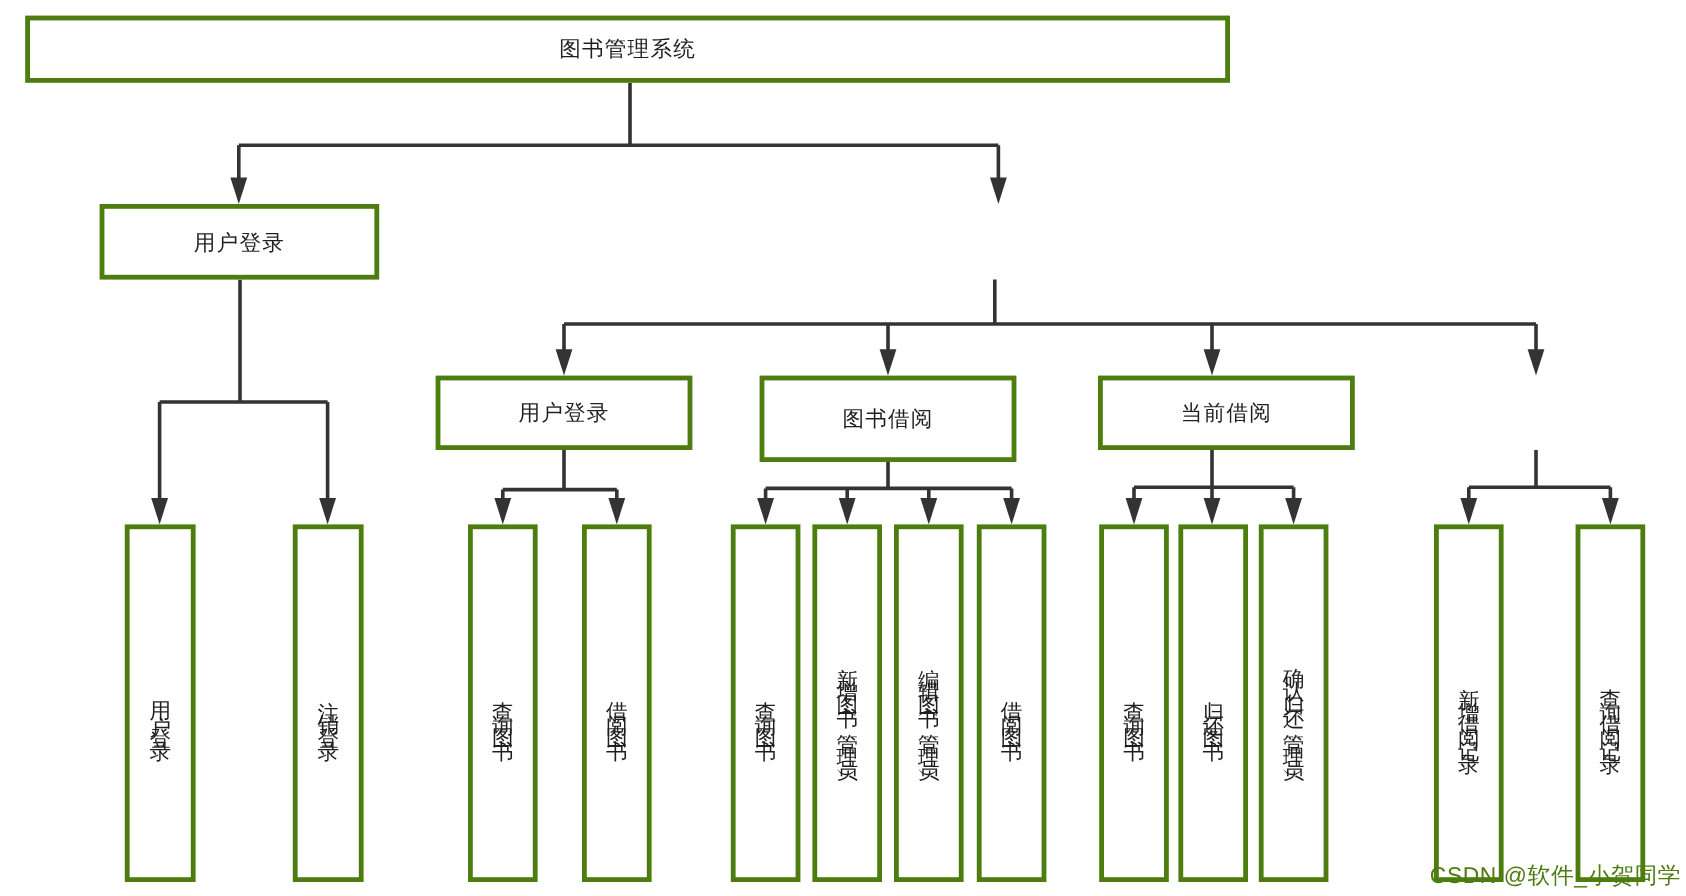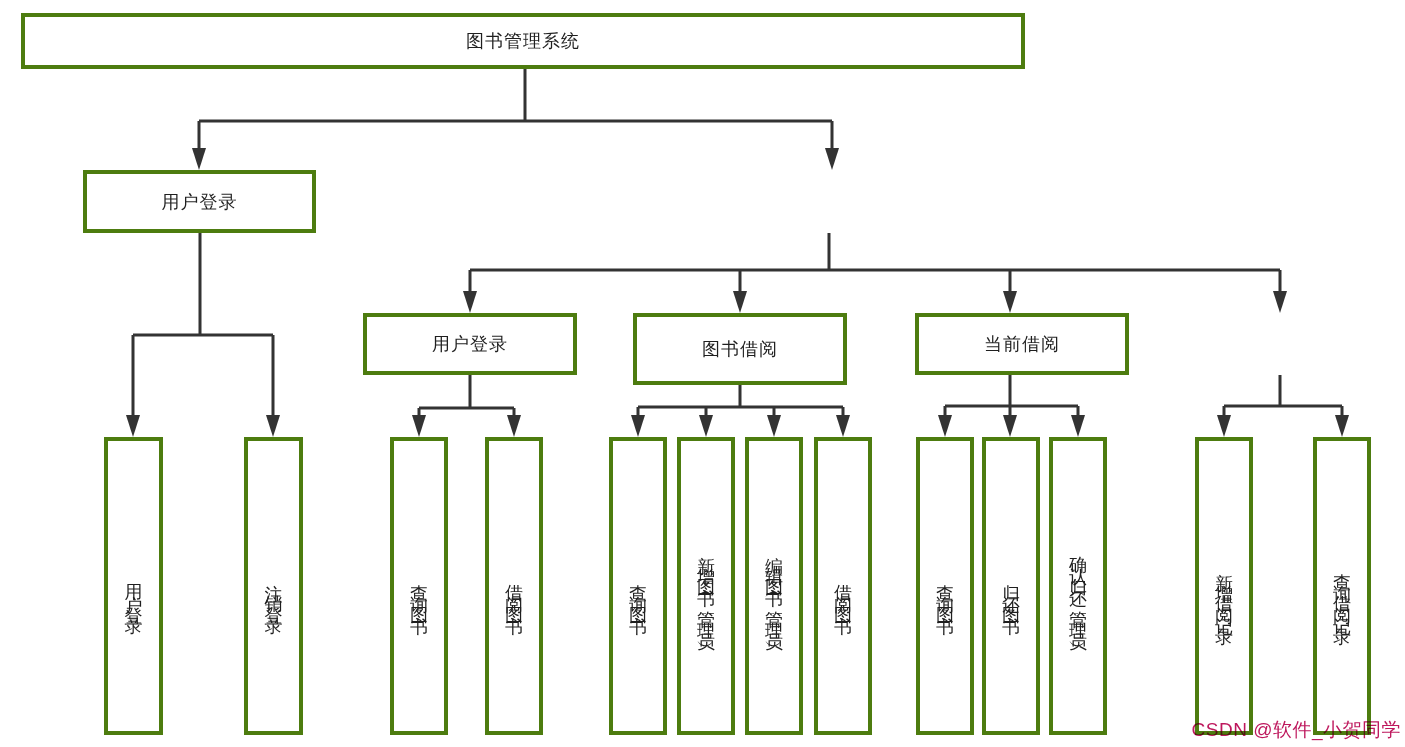--- a/index.html
+++ b/index.html
@@ -44,21 +44,21 @@
     letter-spacing: 11px;
     margin-bottom: -11px;
     line-height: 1;
     white-space: nowrap;
   }
   .watermark {
     position: absolute;
     right: 4px;
     bottom: 4px;
     font-size: 19px;
-    color: #be185d;
+    color: #4d7c0f;
     letter-spacing: 0.5px;
     mix-blend-mode: darken;
     z-index: 5;
     white-space: nowrap;
   }
 </style>
 </head>
 <body>
 
 <div class="stage">

